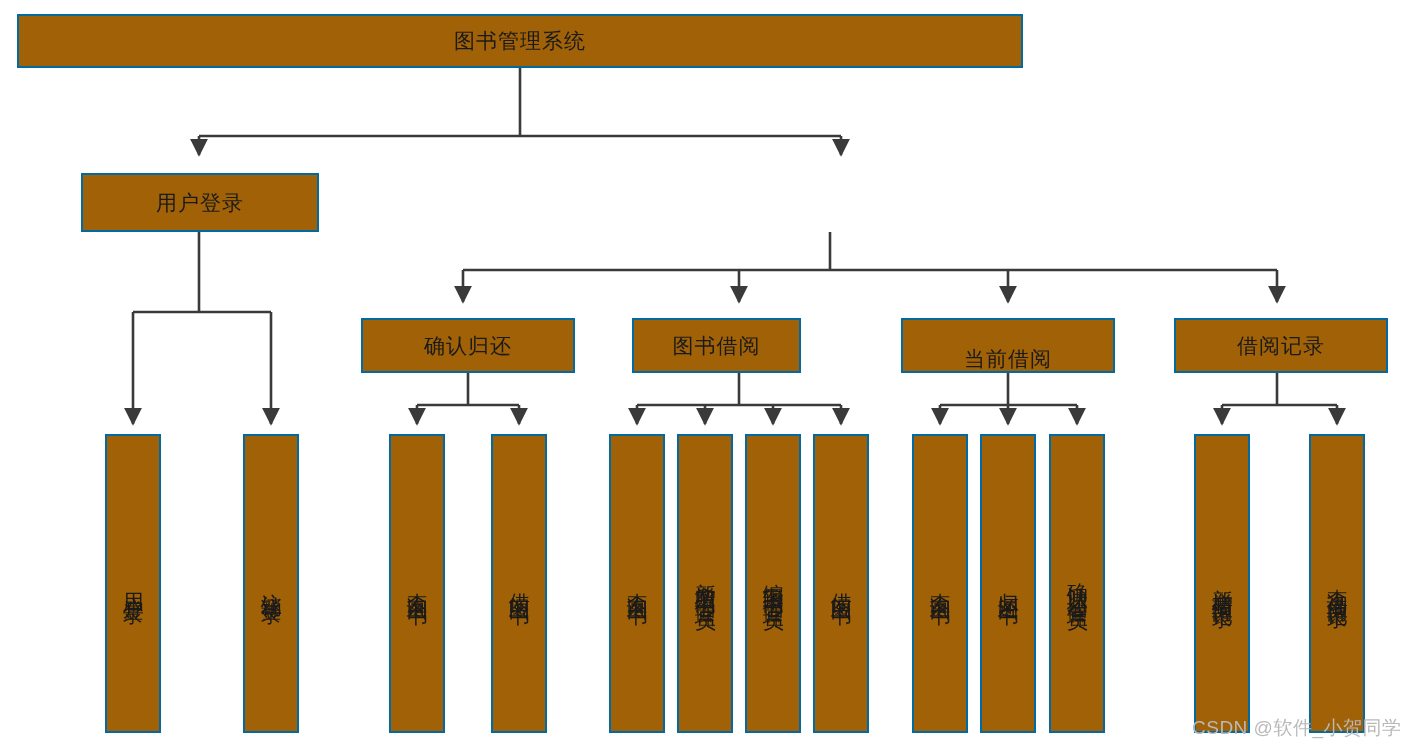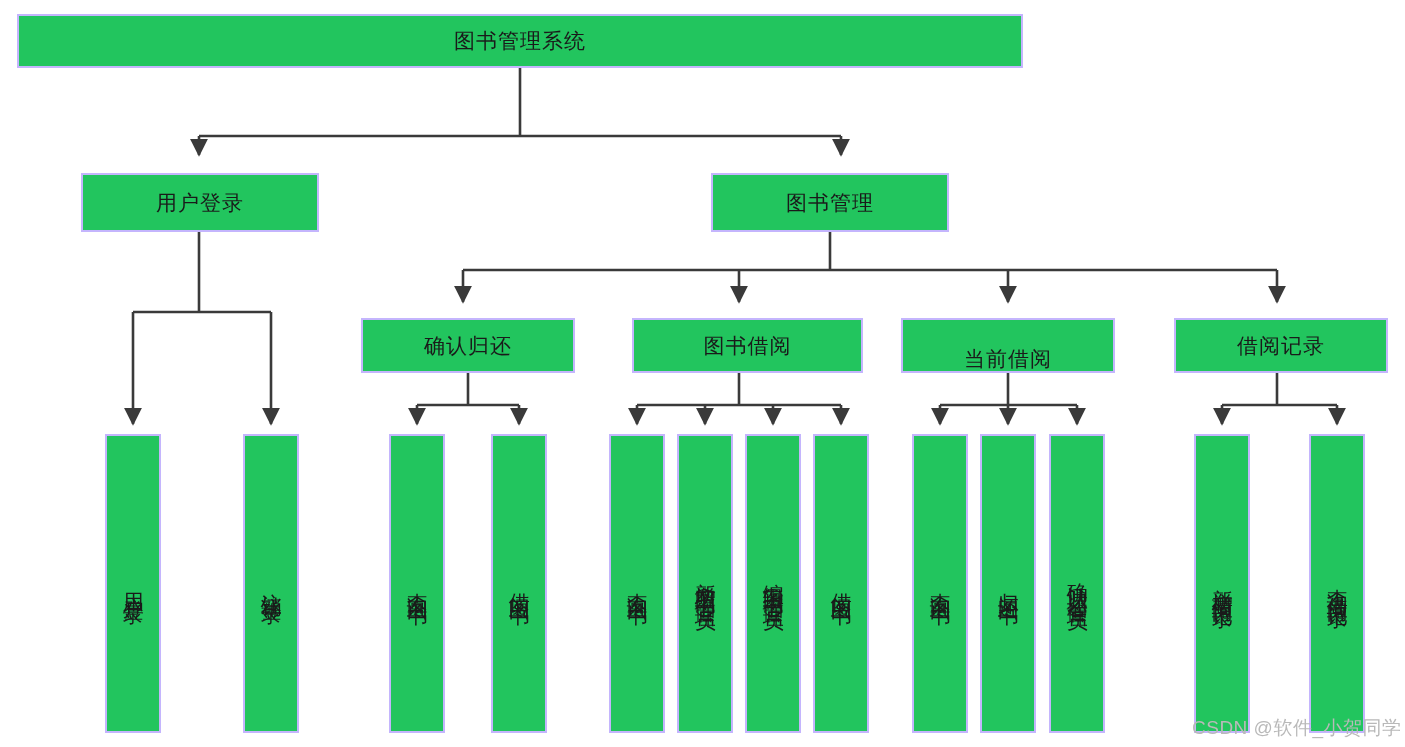--- a/index.html
+++ b/index.html
@@ -21,22 +21,22 @@
     position: absolute;
     left: 0;
     top: 0;
     width: 1405px;
     height: 747px;
     pointer-events: none;
   }
   .node {
     position: absolute;
     box-sizing: border-box;
-    background: #22c55e;
-    border: 2px solid #c4b5fd;
+    background: #a16207;
+    border: 2px solid #0369a1;
     display: flex;
     align-items: center;
     justify-content: center;
     color: #1a1a1a;
   }
   .node.horiz {
     font-size: 21px;
     letter-spacing: 1px;
     line-height: 1.2;
   }
@@ -120,28 +120,25 @@
     </g>
   </svg>
 
   <div class="node horiz" style="left:17px; top:14px; width:1006px; height:54px;">
     <span>图书管理系统</span>
   </div>
 
   <div class="node horiz" style="left:81px; top:173px; width:238px; height:59px;">
     <span>用户登录</span>
   </div>
-  <div class="node horiz" style="left:711px; top:173px; width:238px; height:59px;">
-    <span>图书管理</span>
-  </div>
 
   <div class="node horiz" style="left:361px; top:318px; width:214px; height:55px;">
     <span>确认归还</span>
   </div>
-  <div class="node horiz" style="left:632px; top:318px; width:231px; height:55px;align-items:center;">
+  <div class="node horiz" style="left:632px; top:318px; width:169px; height:55px;align-items:center;">
     <span>图书借阅</span>
   </div>
   <div class="node horiz" style="left:901px; top:318px; width:214px; height:55px;align-items:flex-end;">
     <span>当前借阅</span>
   </div>
   <div class="node horiz" style="left:1174px; top:318px; width:214px; height:55px;">
     <span>借阅记录</span>
   </div>
 
   <div class="node vert" style="left:105px; top:434px; width:56px; height:299px;">

